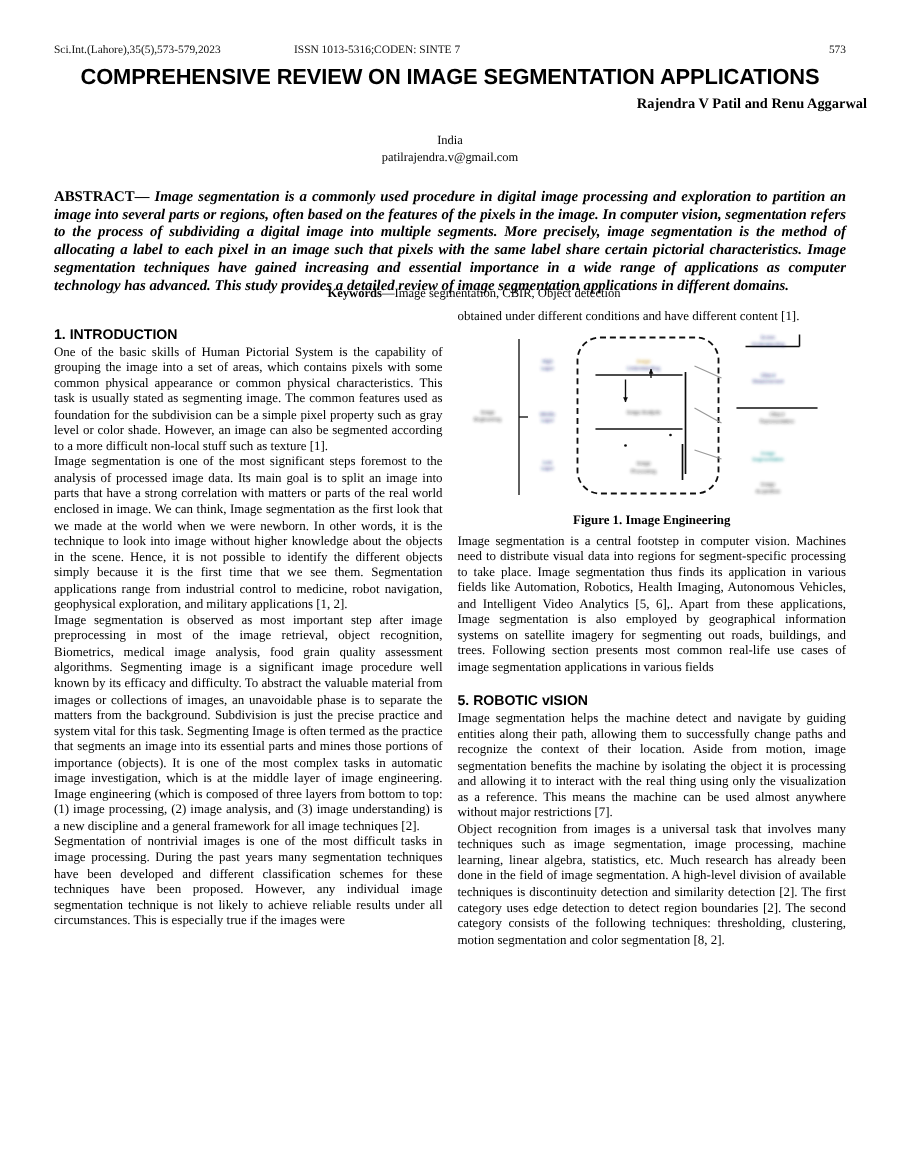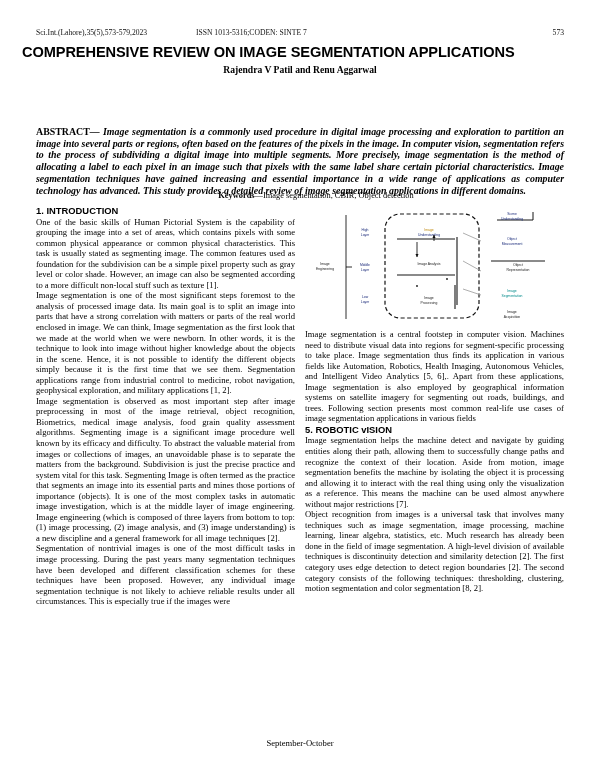--- a/index.html
+++ b/index.html
@@ -36,32 +36,33 @@
   .runhead .rh-left   { position: absolute; left: 0;     top: 0; white-space: nowrap; }
   .runhead .rh-center { position: absolute; left: 160px; top: 0; white-space: nowrap; }
   .runhead .rh-right  { position: absolute; right: 0;    top: 0; white-space: nowrap; text-align: right; }
 
   
   .title {
     position: absolute;
     left: 22px;
     top: 44px;
     width: 556px;
+    text-align: center;
     font-family: "Liberation Sans", "DejaVu Sans", sans-serif;
     font-weight: bold;
     font-size: 14.6px;
     line-height: 17px;
     letter-spacing: -0.1px;
   }
   .authors {
     position: absolute;
     left: 22px;
     top: 64px;
     width: 556px;
-    text-align: center;
+    text-align: right;
     font-weight: bold;
     font-size: 9.6px;
     line-height: 12px;
   }
   .affil {
     position: absolute;
     left: 22px;
     top: 77px;
     width: 556px;
     text-align: center;
@@ -130,21 +131,21 @@
 
   .col p {
     margin: 0;
     text-align: justify;
   }
   h2.section {
     font-family: "Liberation Sans", "DejaVu Sans", sans-serif;
     font-size: 9.4px;
     font-weight: bold;
     line-height: 11.5px;
-    margin: 0 0 0 0;
+    margin: 12px 0 0 0;
     text-align: left;
   }
 
   
   .figure-wrap {
     margin: 4px 0 2px 0;
     width: 259px;
   }
   .figure-box {
     position: relative;
@@ -185,38 +186,41 @@
 <div class="page">
 
   <div class="runhead">
     <span class="rh-left">Sci.Int.(Lahore),35(5),573-579,2023</span>
     <span class="rh-center">ISSN 1013-5316;CODEN: SINTE 7</span>
     <span class="rh-right">573</span>
   </div>
 
   <div class="title">COMPREHENSIVE REVIEW ON IMAGE SEGMENTATION APPLICATIONS</div>
   <div class="authors">Rajendra V Patil and Renu Aggarwal</div>
+  <div class="country">India</div>
+  <div class="email">patilrajendra.v@gmail.com</div>
 
   <div class="abstract">
     <span class="lead">ABSTRACT</span><span>— </span><span>Image segmentation is a commonly used procedure in digital image processing and exploration to partition an image into several parts or regions, often based on the features of the pixels in the image. In computer vision, segmentation refers to the process of subdividing a digital image into multiple segments. More precisely, image segmentation is the method of allocating a label to each pixel in an image such that pixels with the same label share certain pictorial characteristics. Image segmentation techniques have gained increasing and essential importance in a wide range of applications as computer technology has advanced. This study provides a detailed review of image segmentation applications in different domains.</span>
   </div>
 
   <div class="keywords">
     <span class="kw-lead">Keywords</span><span>—</span><span>Image segmentation, CBIR, Object detection</span>
   </div>
 
   <div class="col col-left">
     <h2 class="section">1. INTRODUCTION</h2>
     <p>One of the basic skills of Human Pictorial System is the capability of grouping the image into a set of areas, which contains pixels with some common physical appearance or common physical characteristics. This task is usually stated as segmenting image. The common features used as foundation for the subdivision can be a simple pixel property such as gray level or color shade. However, an image can also be segmented according to a more difficult non-local stuff such as texture [1].</p>
     <p>Image segmentation is one of the most significant steps foremost to the analysis of processed image data.  Its main goal is to split an image into parts that have a strong correlation with matters or parts of the real world enclosed in image. We can think, Image segmentation as the first look that we made at the world when we were newborn. In other words, it is the technique to look into image without higher knowledge about the objects in the scene. Hence, it is not possible to identify the different objects simply because it is the first time that we see them.  Segmentation applications range from industrial control to medicine, robot navigation, geophysical exploration, and military applications [1, 2].</p>
     <p>Image segmentation is observed as most important step after image preprocessing in most of the image retrieval, object recognition, Biometrics, medical image analysis, food grain quality assessment algorithms. Segmenting image is a significant image procedure well known by its efficacy and difficulty. To abstract the valuable material from images or collections of images, an unavoidable phase is to separate the matters from the background. Subdivision is just the precise practice and system vital for this task. Segmenting Image is often termed as the practice that segments an image into its essential parts and mines those portions of importance (objects). It is one of the most complex tasks in automatic image investigation, which is at the middle layer of image engineering. Image engineering (which is composed of three layers from bottom to top: (1) image processing, (2) image analysis, and (3) image understanding) is a new discipline and a general framework for all image techniques [2].</p>
     <p>Segmentation of nontrivial images is one of the most difficult tasks in image processing. During the past years many segmentation techniques have been developed and different classification schemes for these techniques have been proposed. However, any individual image segmentation technique is not likely to achieve reliable results under all circumstances. This is especially true if the images were</p>
   </div>
 
   <div class="col col-right">
+    <p>obtained under different conditions and have different content [1].</p>
 
     <div class="figure-wrap">
       <div class="figure-box">
         <svg class="fig-svg" width="259" height="118" viewBox="0 0 259 118" xmlns="http://www.w3.org/2000/svg">
           <defs>
             <filter id="smear" x="-20%" y="-40%" width="140%" height="180%">
               <feGaussianBlur stdDeviation="0.62"></feGaussianBlur>
             </filter>
             <filter id="smear2" x="-20%" y="-40%" width="140%" height="180%">
               <feGaussianBlur stdDeviation="0.35"></feGaussianBlur>
@@ -304,22 +308,22 @@
             <text class="blurtext-c" x="207" y="108.5">Acquisition</text>
           </g>
           <g stroke="#111" stroke-width="0.9" marker-end="url(#ah)" filter="url(#smear2)">
             <path d="M207,26 L207,17"></path>
             <path d="M207,47 L207,40"></path>
             <path d="M207,74 L207,68"></path>
             <path d="M207,99 L207,92"></path>
           </g>
         </svg>
       </div>
+      <div class="fig-caption">Figure 1. Image Engineering</div>
     </div>
 
     <p>Image segmentation is a central footstep in computer vision. Machines need to distribute visual data into regions for segment-specific processing to take place. Image segmentation thus finds its application in various fields like Automation, Robotics, Health Imaging, Autonomous Vehicles, and Intelligent Video Analytics [5, 6],. Apart from these applications, Image segmentation is also employed by geographical information systems on satellite imagery for segmenting out roads, buildings, and trees. Following section presents most common real-life use cases of image segmentation applications in various fields</p>
     <h2 class="section">5. ROBOTIC vISION</h2>
     <p>Image segmentation helps the machine detect and navigate by guiding entities along their path, allowing them to successfully change paths and recognize the context of their location. Aside from motion, image segmentation benefits the machine by isolating the object it is processing and allowing it to interact with the real thing using only the visualization as a reference. This means the machine can be used almost anywhere without major restrictions [7].</p>
     <p>Object recognition from images is a universal task that involves many techniques such as image segmentation, image processing, machine learning, linear algebra, statistics, etc. Much research has already been done in the field of image segmentation. A high-level division of available techniques is discontinuity detection and similarity detection [2]. The first category uses edge detection to detect region boundaries [2]. The second category consists of the following techniques: thresholding, clustering, motion segmentation and color segmentation [8, 2].</p>
   </div>
 
-  <div class="footer">September-October</div>
 </div>
 
 </body></html>

